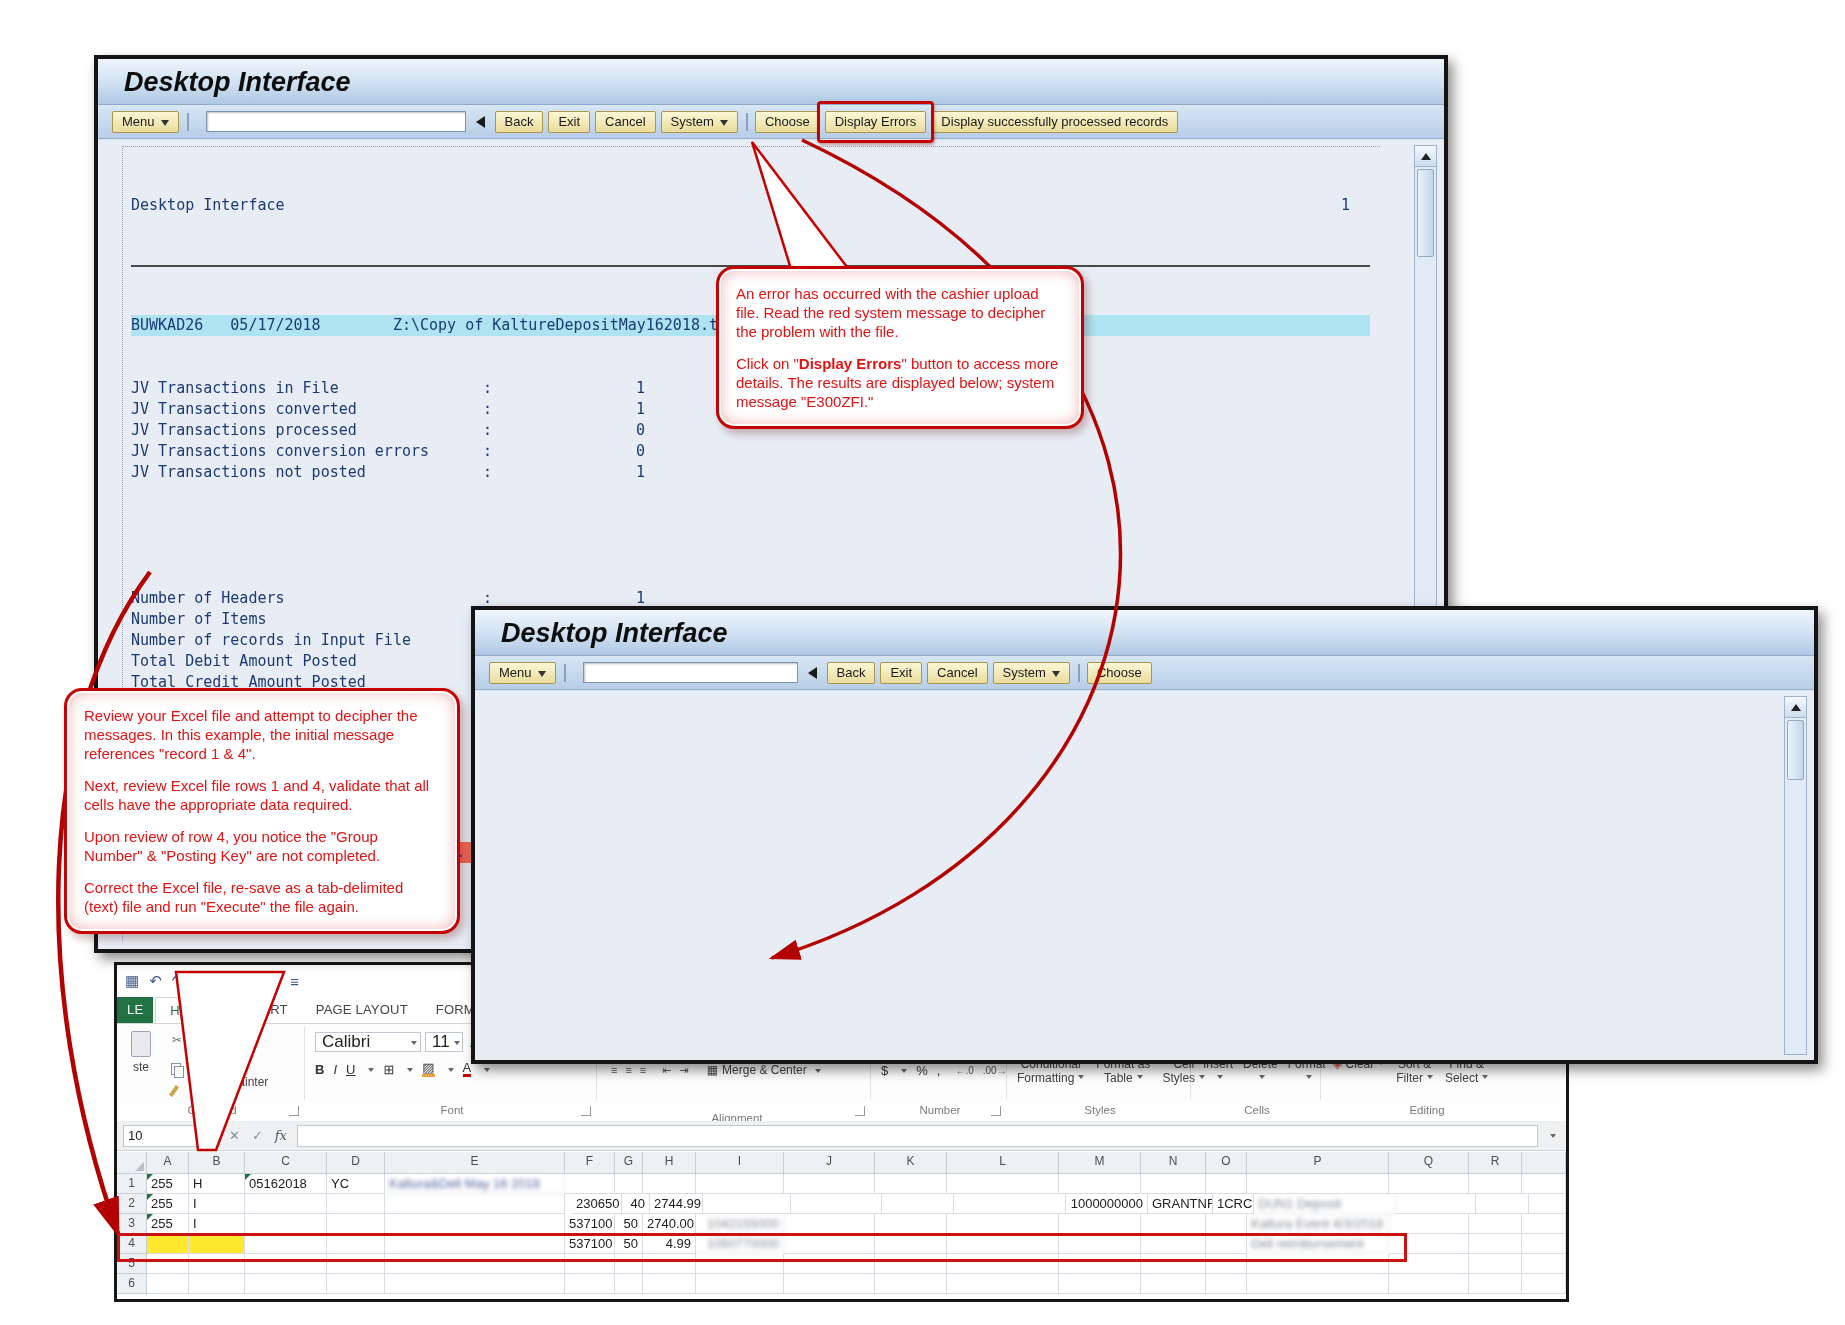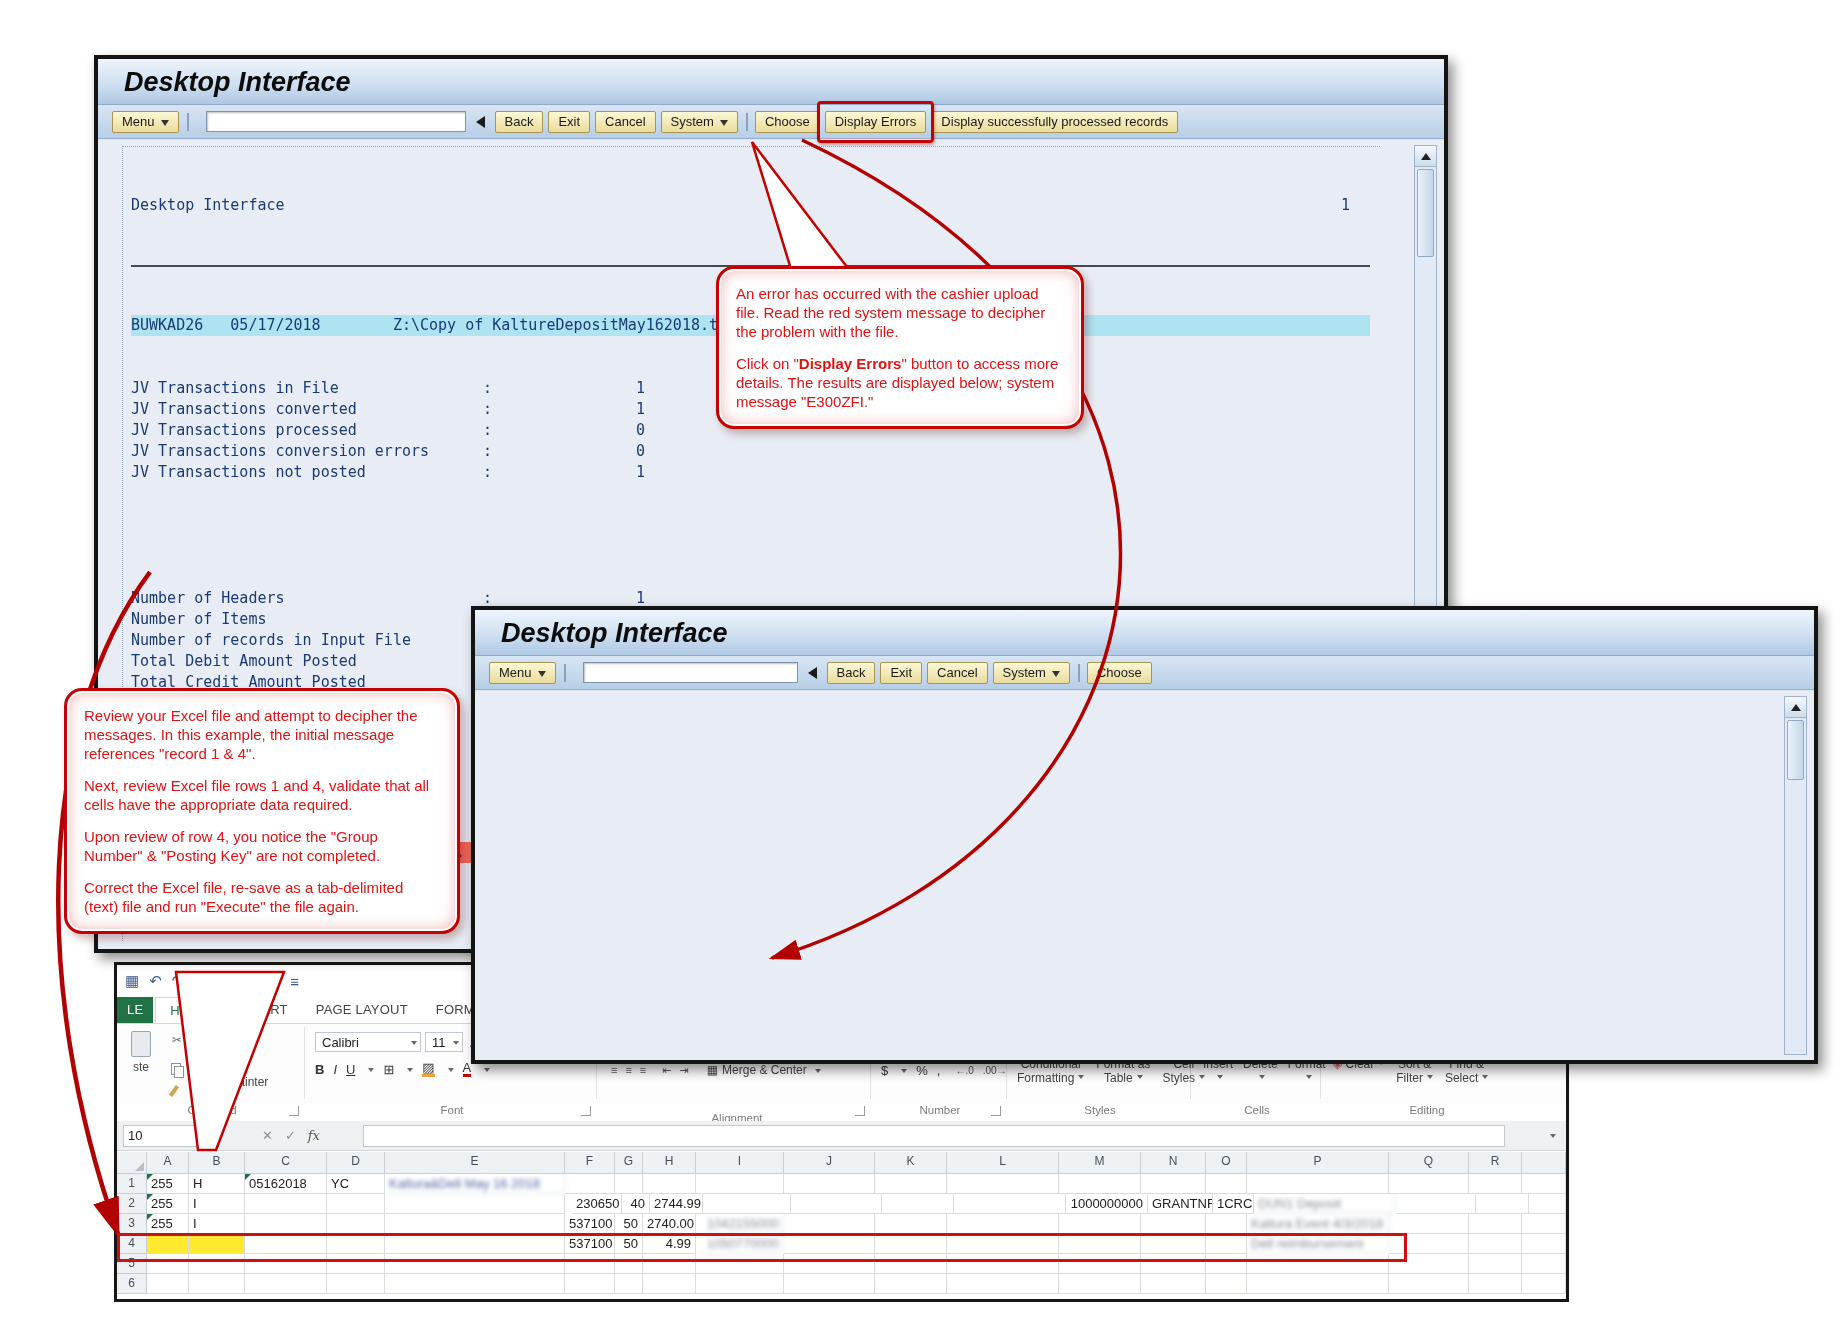--- a/index.html
+++ b/index.html
@@ -69,36 +69,36 @@
   .small-btns{position:absolute;left:48px;top:2px;}
   .sbtn{display:flex;align-items:center;height:21px;font-size:12px;color:#444;white-space:nowrap;}
   .ic{width:16px;display:inline-block;text-align:center;margin-right:4px;font-size:12px;color:#666;}
   .cpy{position:relative;} .cpy:before{content:"";position:absolute;left:2px;top:2px;width:8px;height:10px;border:1px solid #8a93a5;background:#fff;}
   .cpy:after{content:"";position:absolute;left:5px;top:5px;width:8px;height:10px;border:1px solid #8a93a5;background:#fff;}
   .fp{position:relative;} .fp:before{content:"";position:absolute;left:3px;top:3px;width:4px;height:12px;background:#caa64c;transform:rotate(35deg);}
   .dd{width:0;height:0;border:3.5px solid transparent;border-top:4.5px solid #666;margin:4px 0 0 4px;display:inline-block;}
   .frow{display:flex;align-items:center;height:24px;margin:3px 0 4px 6px;}
   .frow2{display:flex;align-items:center;height:22px;margin-left:6px;font-size:13px;color:#333;gap:9px;}
   .selbox{display:inline-flex;align-items:center;justify-content:space-between;height:20px;
-          border:1px solid #bfc6cf;background:#fff;font-size:13px;padding:0 3px 0 6px;margin-right:4px;color:#222;}
+          border:1px solid #bfc6cf;background:#fff;font-size:17px;padding:0 3px 0 6px;margin-right:4px;color:#222;}
   .abtn{font-size:13px;color:#2b579a;margin:0 3px;}
   .bld{font-weight:bold;} .itl{font-style:italic;} .unl{text-decoration:underline;}
   .redbar{display:inline-block;border-bottom:3px solid #c00000;line-height:12px;}
   .goldbar{display:inline-block;border-bottom:3px solid #e8a33d;line-height:12px;}
   .algn{font-size:11px;color:#555;letter-spacing:-1px;}
   .mcbox{display:inline-flex;align-items:center;font-size:12px;color:#444;gap:4px;}
   .numtiny{font-size:10px;color:#555;}
   .big2{display:inline-block;text-align:center;font-size:12px;color:#444;line-height:14px;white-space:nowrap;}
   .xl-glabels{position:absolute;left:0;top:138px;height:18px;right:0;font-size:11.5px;color:#7a7a7a;}
   .glab{position:absolute;top:1px;text-align:center;}
   .lnch{position:absolute;top:3px;width:10px;height:10px;border-right:1px solid #9a9a9a;border-bottom:1px solid #9a9a9a;}
   .chev{position:absolute;width:9px;height:9px;border-left:2px solid #666;border-top:2px solid #666;
         transform:rotate(45deg);top:146px;right:18px;}
   .xl-formula{position:absolute;left:0;top:156px;height:30px;right:0;background:#eef0f2;
-              border-bottom:1px solid #cfd4da;display:flex;align-items:center;padding-left:6px;gap:33px;}
+              border-bottom:1px solid #cfd4da;display:flex;align-items:center;padding-left:6px;}
   .namebox{width:96px;height:22px;background:#fff;border:1px solid #c2c8cf;display:flex;
            align-items:center;justify-content:space-between;padding:0 4px;font-size:13px;color:#222;}
   .fbtns{display:flex;align-items:center;gap:12px;margin:0 10px;color:#8a8f96;font-size:13px;}
   .fxit{font-style:italic;font-family:"DejaVu Serif",serif;color:#555;}
   .fbar{flex:1;height:22px;background:#fff;border:1px solid #c2c8cf;margin-right:4px;}
   .fchev{width:18px;height:22px;display:flex;align-items:center;justify-content:center;margin-right:6px;}
   .xl-grid{position:absolute;left:0;top:187px;right:0;bottom:0;background:#fff;overflow:hidden;
            font-size:13px;color:#202020;}
   .xrow{display:flex;height:20px;}
   .xrow.xhdrrow{height:22px;}

